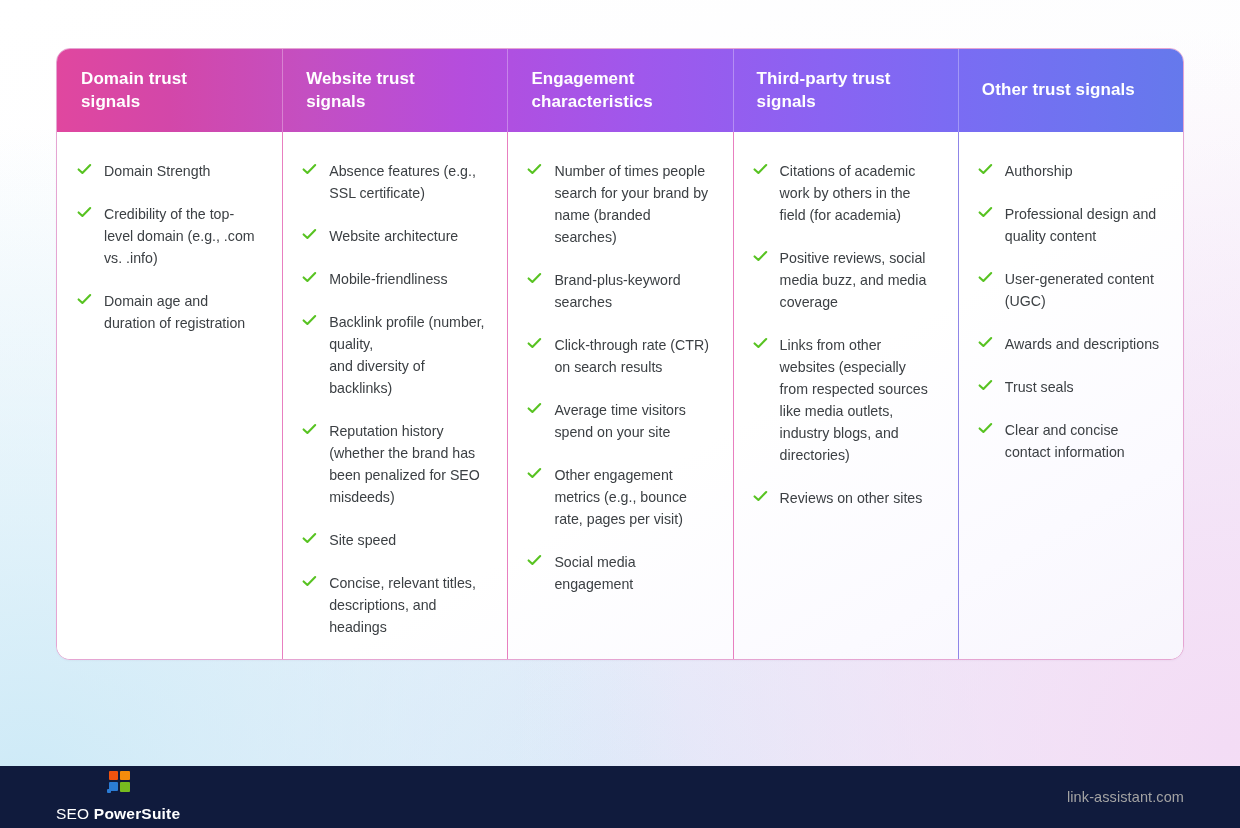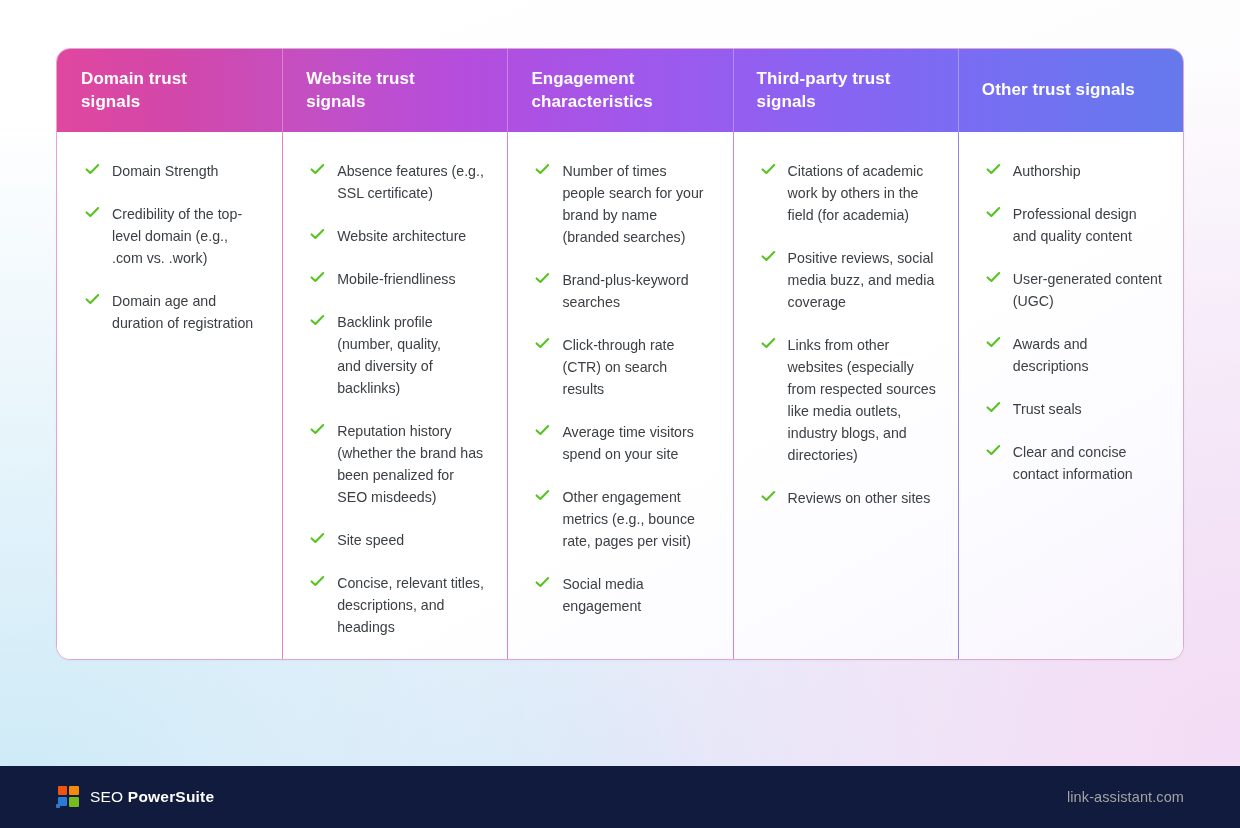--- a/index.html
+++ b/index.html
@@ -77,21 +77,21 @@
   }
 
   
   #body-row {
     display: flex;
     height: 595px;
     background: linear-gradient(150deg, #ffffff 0%, #ffffff 55%, #fbfaff 78%, #f7f4fc 100%);
   }
   .body-cell {
     flex: 1 1 0;
-    padding: 28px 20px 0 28px;
+    padding: 28px 20px 0 20px;
     position: relative;
   }
   .body-cell + .body-cell::before {
     content: "";
     position: absolute;
     left: 0; top: 0; bottom: 0;
     width: 1px;
     background: #e87fc0;
   }
   .body-cell.last + .body-cell::before,
@@ -130,20 +130,21 @@
     background: #101b3d;
     display: flex;
     align-items: center;
     justify-content: space-between;
     padding: 0 56px;
   }
   #brand {
     display: flex;
     align-items: center;
     gap: 11px;
+    flex-direction: column;
   }
   #brand-mark {
     position: relative;
     width: 23px;
     height: 23px;
     flex: 0 0 auto;
   }
   #brand-mark i {
     position: absolute;
     display: block;
@@ -208,21 +209,21 @@
                 </svg>
               </span>
               <span class="item-text">Domain Strength</span>
             </li>
             <li class="item">
               <span class="check-icon">
                 <svg width="15" height="15" viewBox="0 0 15 15" aria-hidden="true">
                   <path d="M1.6 7.4 L5.4 11.0 L13.2 3.0" fill="none" stroke="#58c322" stroke-width="2.1" stroke-linecap="round" stroke-linejoin="round"></path>
                 </svg>
               </span>
-              <span class="item-text">Credibility of the top-level domain (e.g., .com vs. .work)</span>
+              <span class="item-text">Credibility of the top-level domain (e.g., .com vs. .info)</span>
             </li>
             <li class="item">
               <span class="check-icon">
                 <svg width="15" height="15" viewBox="0 0 15 15" aria-hidden="true">
                   <path d="M1.6 7.4 L5.4 11.0 L13.2 3.0" fill="none" stroke="#58c322" stroke-width="2.1" stroke-linecap="round" stroke-linejoin="round"></path>
                 </svg>
               </span>
               <span class="item-text">Domain age and duration of registration</span>
             </li>
           </ul>

